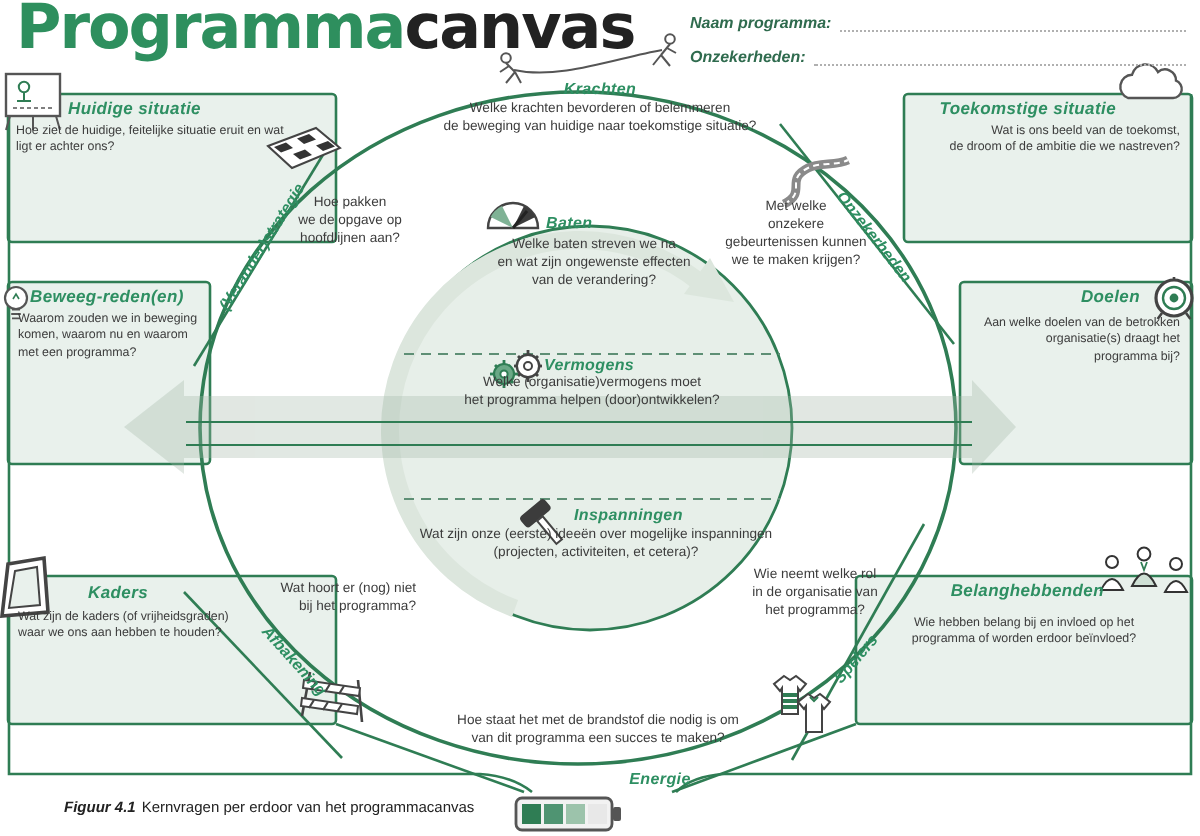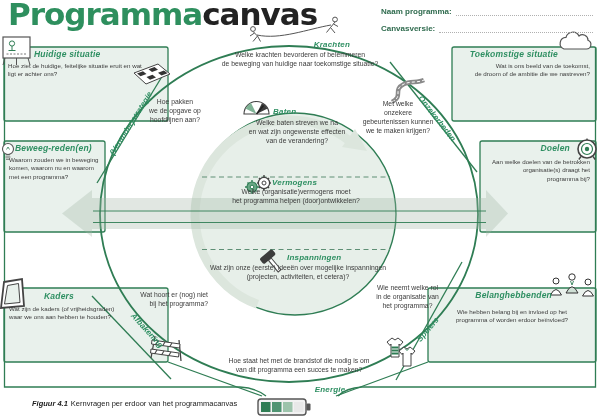--- a/index.html
+++ b/index.html
@@ -5,21 +5,21 @@
   html,body{margin:0;padding:0;background:#fff;}
   .stage{position:relative;width:600px;height:418px;background:#fff;overflow:hidden;
          font-family:"Liberation Sans","DejaVu Sans",sans-serif;}
   .stage svg{position:absolute;left:0;top:0;}
   .title{position:absolute;left:8px;top:-4px;font-size:31px;font-weight:bold;letter-spacing:-1px;
          font-family:"DejaVu Sans",sans-serif;white-space:nowrap;}
   .title .green{color:#2e8f5e;}
   .title .dark{color:#222;}
   .fields{position:absolute;left:345px;top:5px;width:248px;font-size:8px;}
   .frow{display:flex;align-items:flex-end;margin-bottom:6px;}
-  .flabel{font-weight:bold;color:#2f6b4e;margin-right:4px;white-space:nowrap;margin-left:36px;}
+  .flabel{font-style:italic;font-weight:bold;color:#2f6b4e;margin-right:4px;white-space:nowrap;}
   .fline{flex:1;border-bottom:1px dotted #b0b0b0;height:10px;}
   .hdr{position:absolute;font-style:italic;font-weight:bold;font-size:8.5px;color:#2e8f62;
        white-space:nowrap;letter-spacing:.2px;}
   .hdr2{position:absolute;font-style:italic;font-weight:bold;font-size:8px;color:#2e8f62;
         white-space:nowrap;letter-spacing:.2px;}
   .rot{position:absolute;font-style:italic;font-weight:bold;font-size:8px;color:#2e8f62;
        text-align:center;white-space:nowrap;}
   .q{position:absolute;font-size:6.8px;line-height:1.32;color:#3c3c3c;white-space:pre-line;}
   .qs{position:absolute;font-size:6.2px;line-height:1.35;color:#3c3c3c;white-space:pre-line;}
   .tc{text-align:center;}
@@ -207,21 +207,21 @@
 
   <div class="title">
     <span class="green">Programma</span><span class="dark">canvas</span>
   </div>
   <div class="fields">
     <div class="frow">
       <span class="flabel">Naam programma:</span>
       <span class="fline"></span>
     </div>
     <div class="frow">
-      <span class="flabel">Canvasversie:</span>
+      <span class="flabel">Onzekerheden:</span>
       <span class="fline"></span>
     </div>
   </div>
 
   <div class="hdr" style="left:34px;top:49px;">Huidige situatie</div>
   <div class="qs" style="left:8px;top:62px;width: 158px;">Hoe ziet de huidige, feitelijke situatie eruit en wat
 ligt er achter ons?</div>
 
   <div class="hdr" style="right:42px;top:49px;">Toekomstige situatie</div>
   <div class="qs tr" style="left:430px;top:62px;width:160px;">Wat is ons beeld van de toekomst,
@@ -238,21 +238,21 @@
 programma bij?</div>
 
   <div class="hdr" style="left:44px;top:291px;">Kaders</div>
   <div class="qs" style="left:9px;top:305px;width:158px;">Wat zijn de kaders (of vrijheidsgraden)
 waar we ons aan hebben te houden?</div>
 
   <div class="hdr" style="right:48px;top:290px;">Belanghebbenden</div>
   <div class="qs tc" style="left:432px;top:308px;width:160px;">Wie hebben belang bij en invloed op het
 programma of worden erdoor beïnvloed?</div>
 
-  <div class="hdr2 tc" style="left:250px;top:40px;width:100px;text-align:right;">Krachten</div>
+  <div class="hdr2 tc" style="left:250px;top:40px;width:100px;text-align:center;">Krachten</div>
   <div class="q tc" style="left:188px;top:51px;width:224px;">Welke krachten bevorderen of belemmeren
 de beweging van huidige naar toekomstige situatie?</div>
 
   <div class="rot" style="left:85px;top:119px;width:92px;transform:rotate(-58deg);">(Verander)strategie</div>
   <div class="q tc" style="left:133px;top:98px;width:84px;">Hoe pakken
 we de opgave op
 hoofdlijnen aan?</div>
 
   <div class="rot" style="left:398px;top:114px;width:78px;transform:rotate(52deg);">Onzekerheden</div>
   <div class="q tc" style="left:352px;top:100px;width:92px;">Met welke

